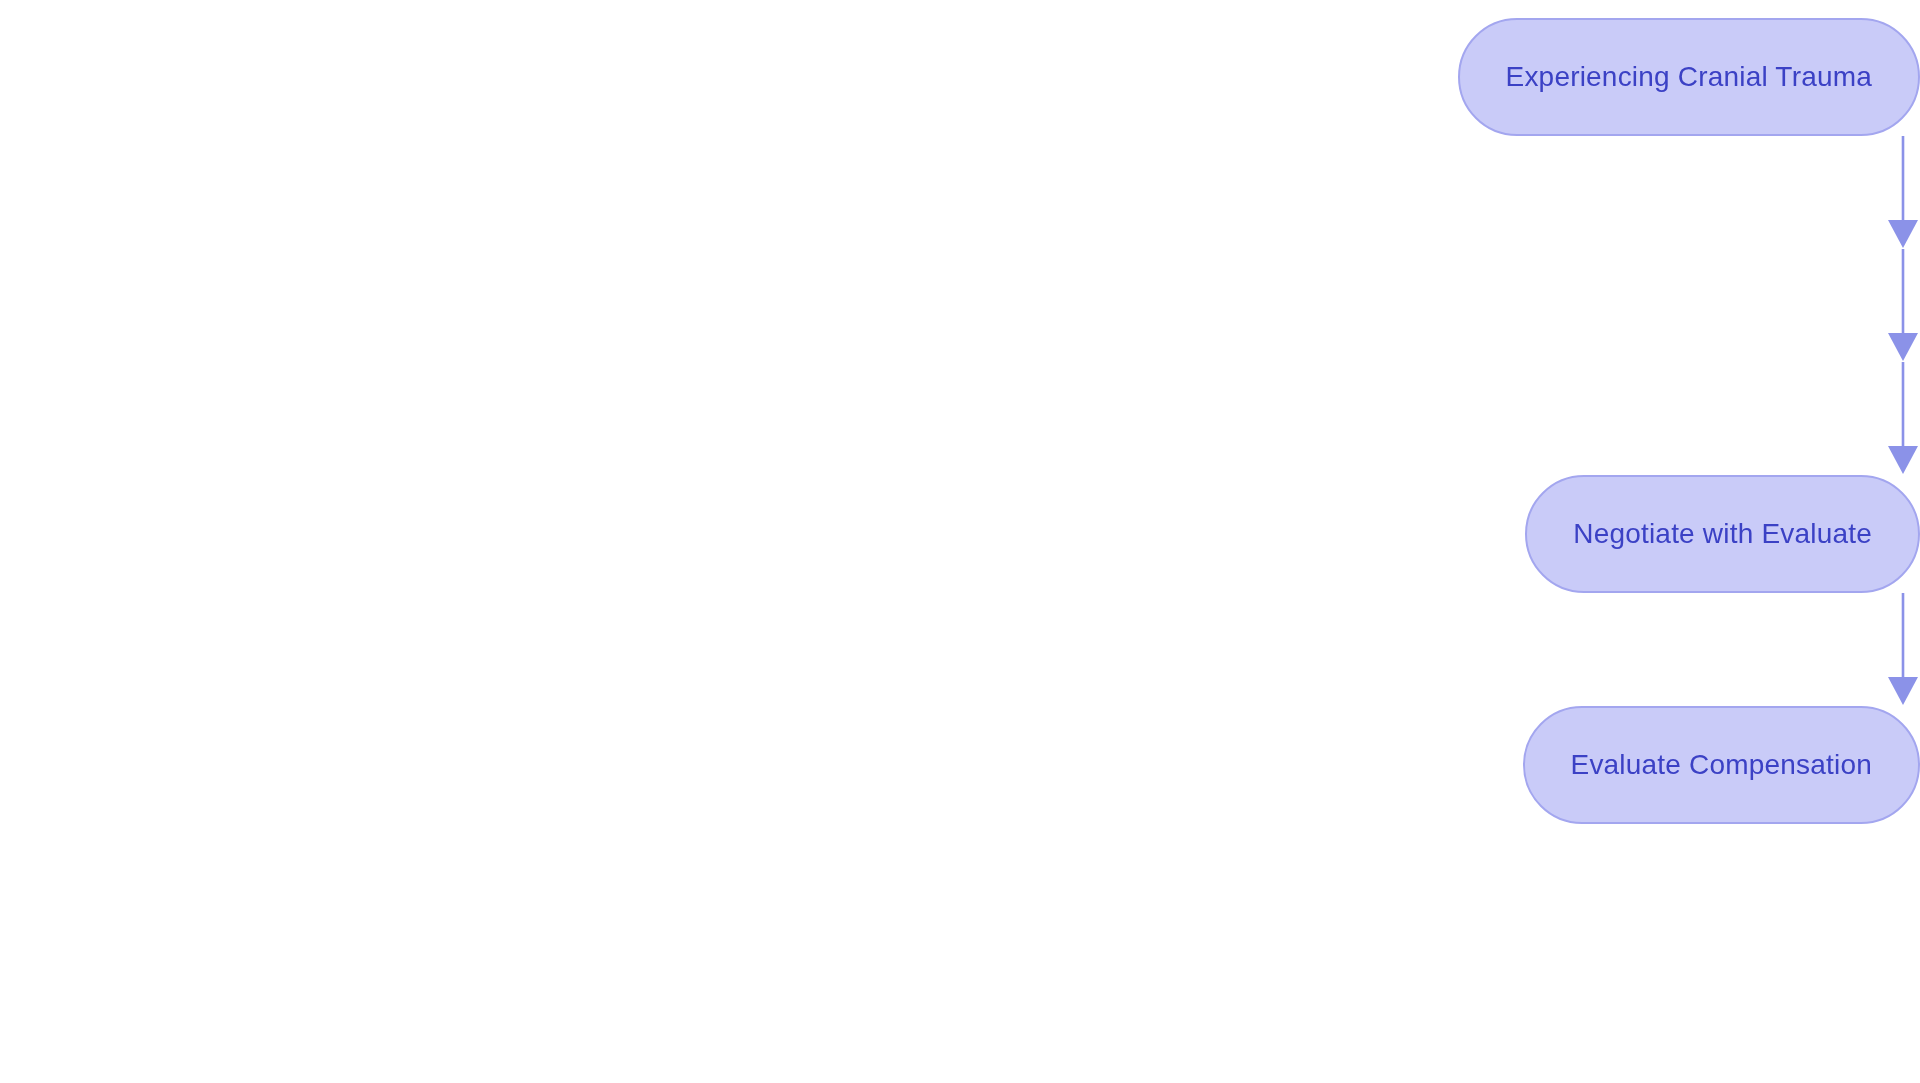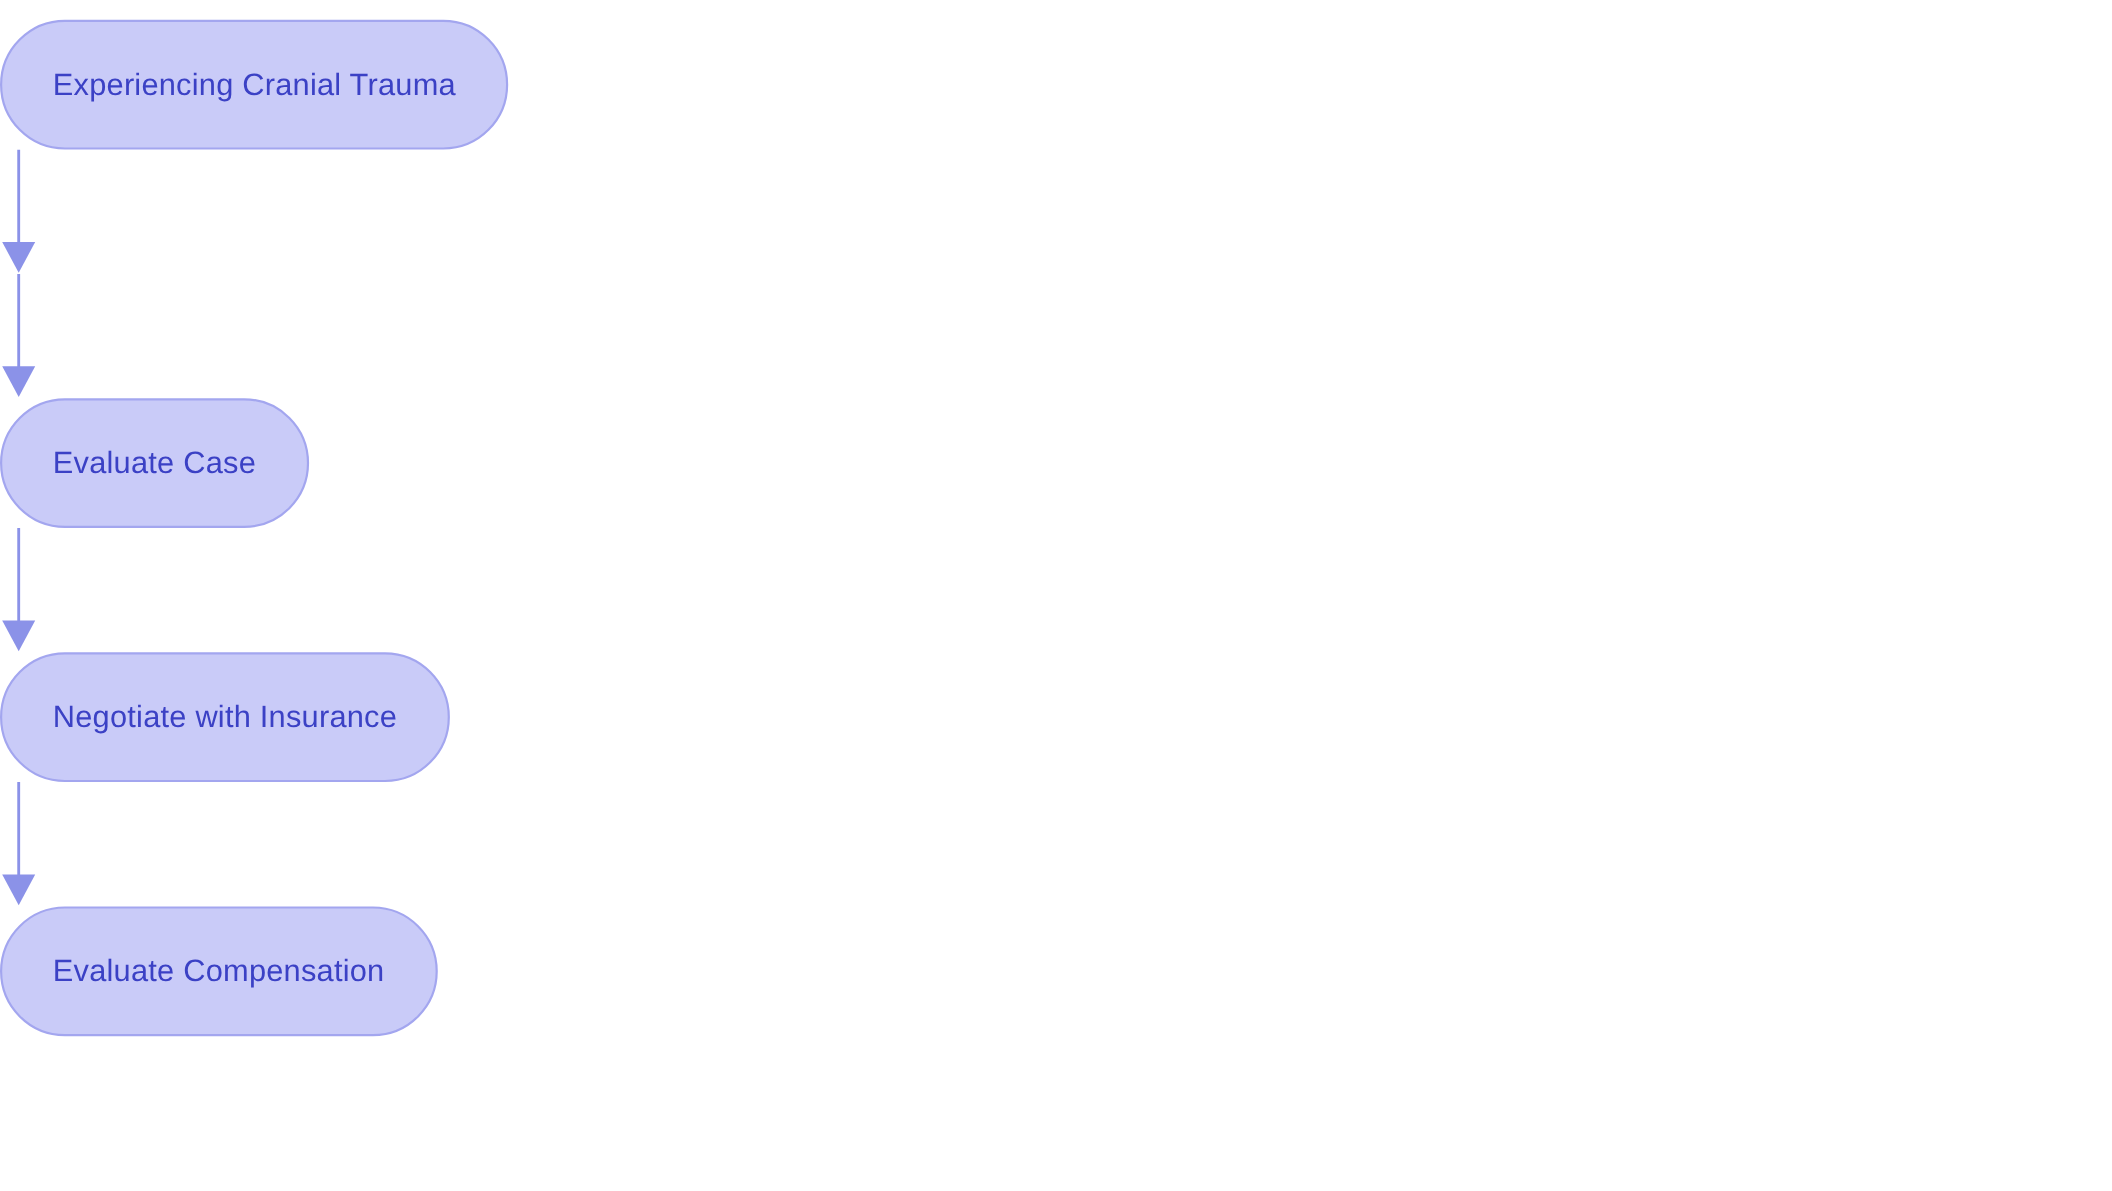--- a/index.html
+++ b/index.html
@@ -20,21 +20,21 @@
     background: var(--bg);
     font-family: "Liberation Sans", "DejaVu Sans", sans-serif;
     overflow: hidden;
   }
   .canvas {
     width: 1920px;
     height: 1083px;
     padding-top: 18px;
     display: flex;
     flex-direction: column;
-    align-items: flex-start;
+    align-items: flex-end;
   }
   .node {
     height: 118px;
     min-width: 280px;
     padding: 0 46px;
     border-radius: 59px;
     background: var(--node-fill);
     border: 2px solid var(--node-border);
     display: flex;
     align-items: center;
@@ -72,31 +72,28 @@
     <line x1="17" y1="0" x2="17" y2="86"></line>
     <polygon points="2,84 32,84 17,112"></polygon>
   </svg>
 
 
   <svg class="arrow" width="34" height="113" viewBox="0 0 34 113">
     <line x1="17" y1="0" x2="17" y2="86"></line>
     <polygon points="2,84 32,84 17,112"></polygon>
   </svg>
 
-  <div class="node">
-    <span class="node-label">Evaluate Case</span>
-  </div>
 
   <svg class="arrow" width="34" height="113" viewBox="0 0 34 113">
     <line x1="17" y1="0" x2="17" y2="86"></line>
     <polygon points="2,84 32,84 17,112"></polygon>
   </svg>
 
   <div class="node">
-    <span class="node-label">Negotiate with Insurance</span>
+    <span class="node-label">Negotiate with Evaluate</span>
   </div>
 
   <svg class="arrow" width="34" height="113" viewBox="0 0 34 113">
     <line x1="17" y1="0" x2="17" y2="86"></line>
     <polygon points="2,84 32,84 17,112"></polygon>
   </svg>
 
   <div class="node">
     <span class="node-label">Evaluate Compensation</span>
   </div>

